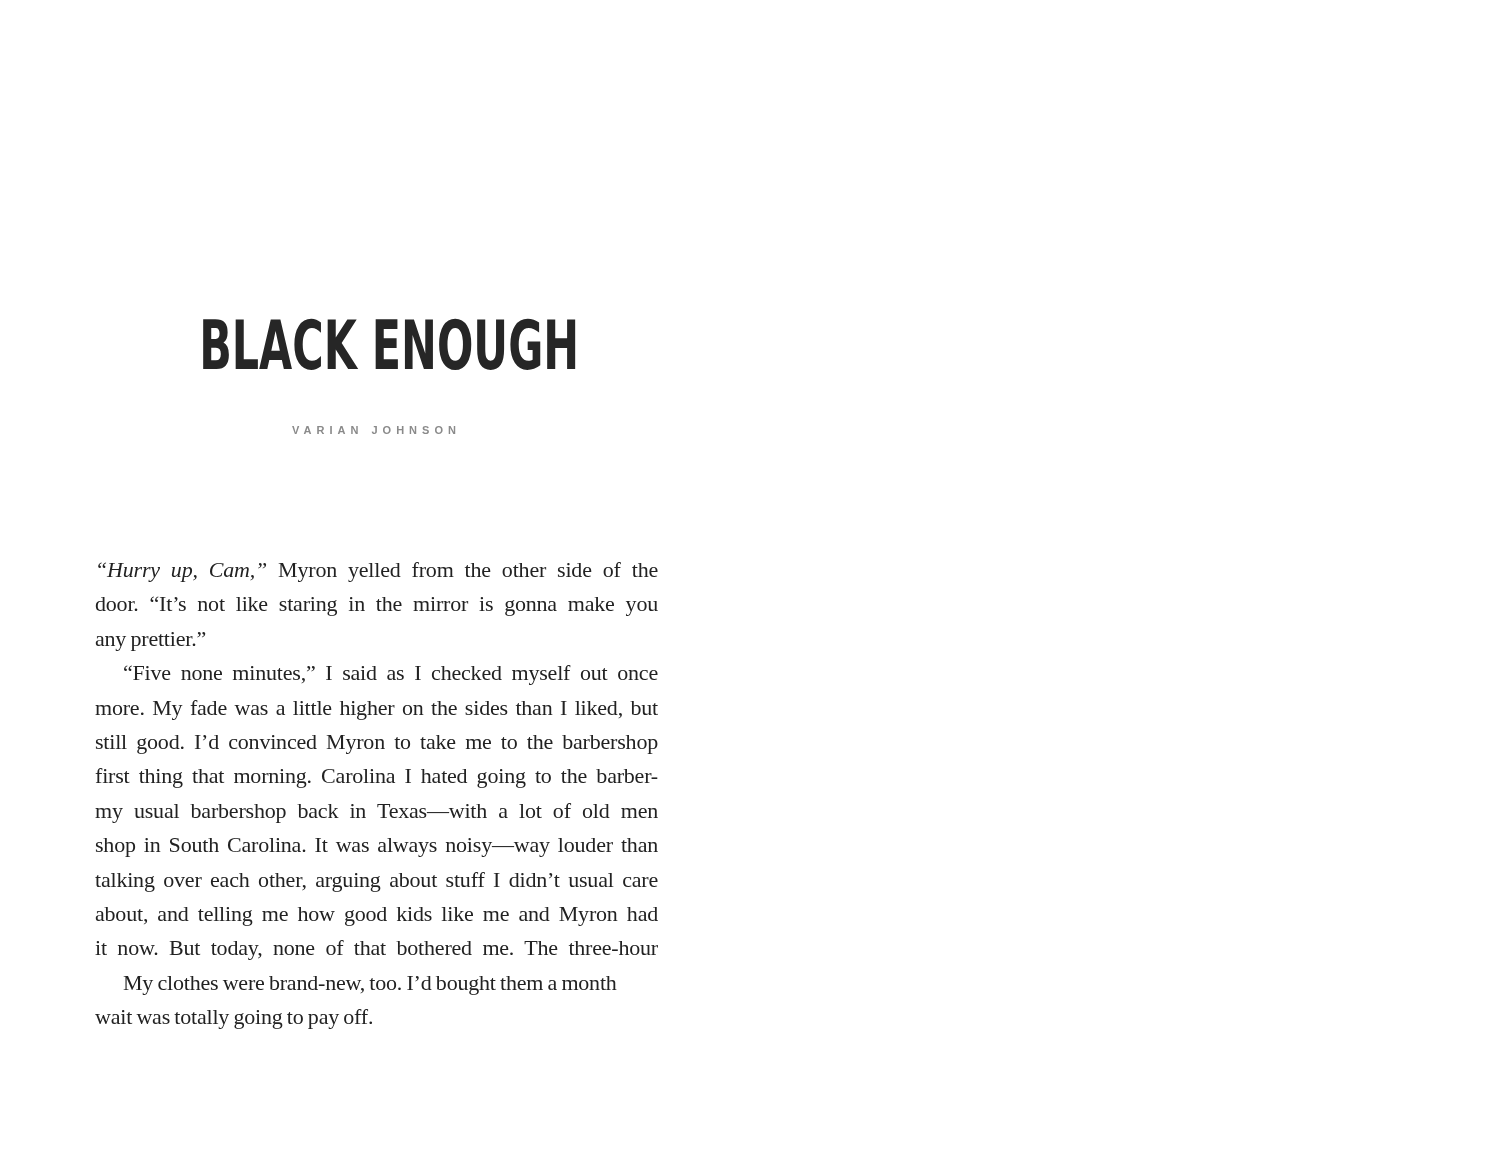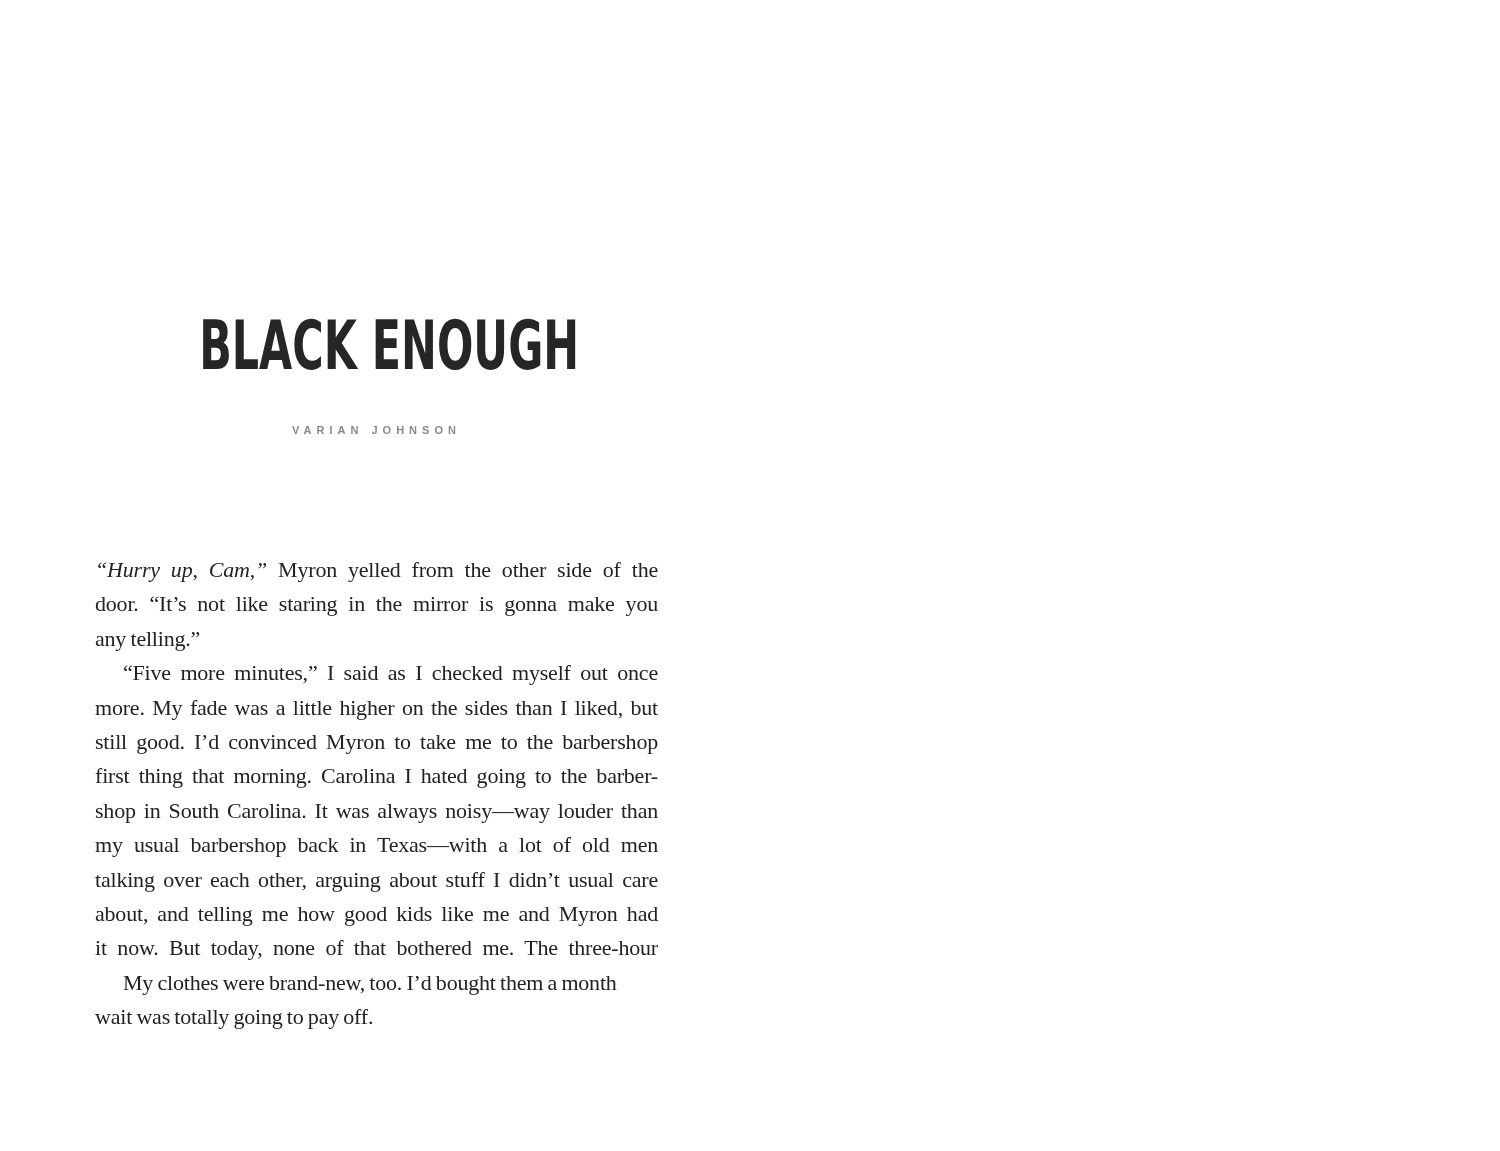--- a/index.html
+++ b/index.html
@@ -82,27 +82,27 @@
 <body>
 
 <div class="spread">
 
   <section class="page left">
     <h1 class="chapter-title">BLACK ENOUGH</h1>
     <div class="author">VARIAN JOHNSON</div>
     <div class="body-text left-body">
         <div class="line"><i>“Hurry up, Cam,”</i> Myron yelled from the other side of the</div>
         <div class="line">door. “It’s not like staring in the mirror is gonna make you</div>
-        <div class="line last">any telling.”</div>
-        <div class="line indent">“Five more minutes,” I said as I checked myself out once</div>
+        <div class="line last">any prettier.”</div>
+        <div class="line indent">“Five none minutes,” I said as I checked myself out once</div>
         <div class="line">more. My fade was a little higher on the sides than I liked, but</div>
         <div class="line">still good. I’d convinced Myron to take me to the barbershop</div>
         <div class="line">first thing that morning. Carolina I hated going to the barber-</div>
+        <div class="line">my usual barbershop back in Texas—with a lot of old men</div>
         <div class="line">shop in South Carolina. It was always noisy—way louder than</div>
-        <div class="line">my usual barbershop back in Texas—with a lot of old men</div>
         <div class="line">talking over each other, arguing about stuff I didn’t usual care</div>
         <div class="line">about, and telling me how good kids like me and Myron had</div>
         <div class="line">it now. But today, none of that bothered me. The three-hour</div>
         <div class="line last indent">My clothes were brand-new, too. I’d bought them a month</div>
         <div class="line last">wait was totally going to pay off.</div>
       </div>
   </section>
 
   <section class="page right">
     

